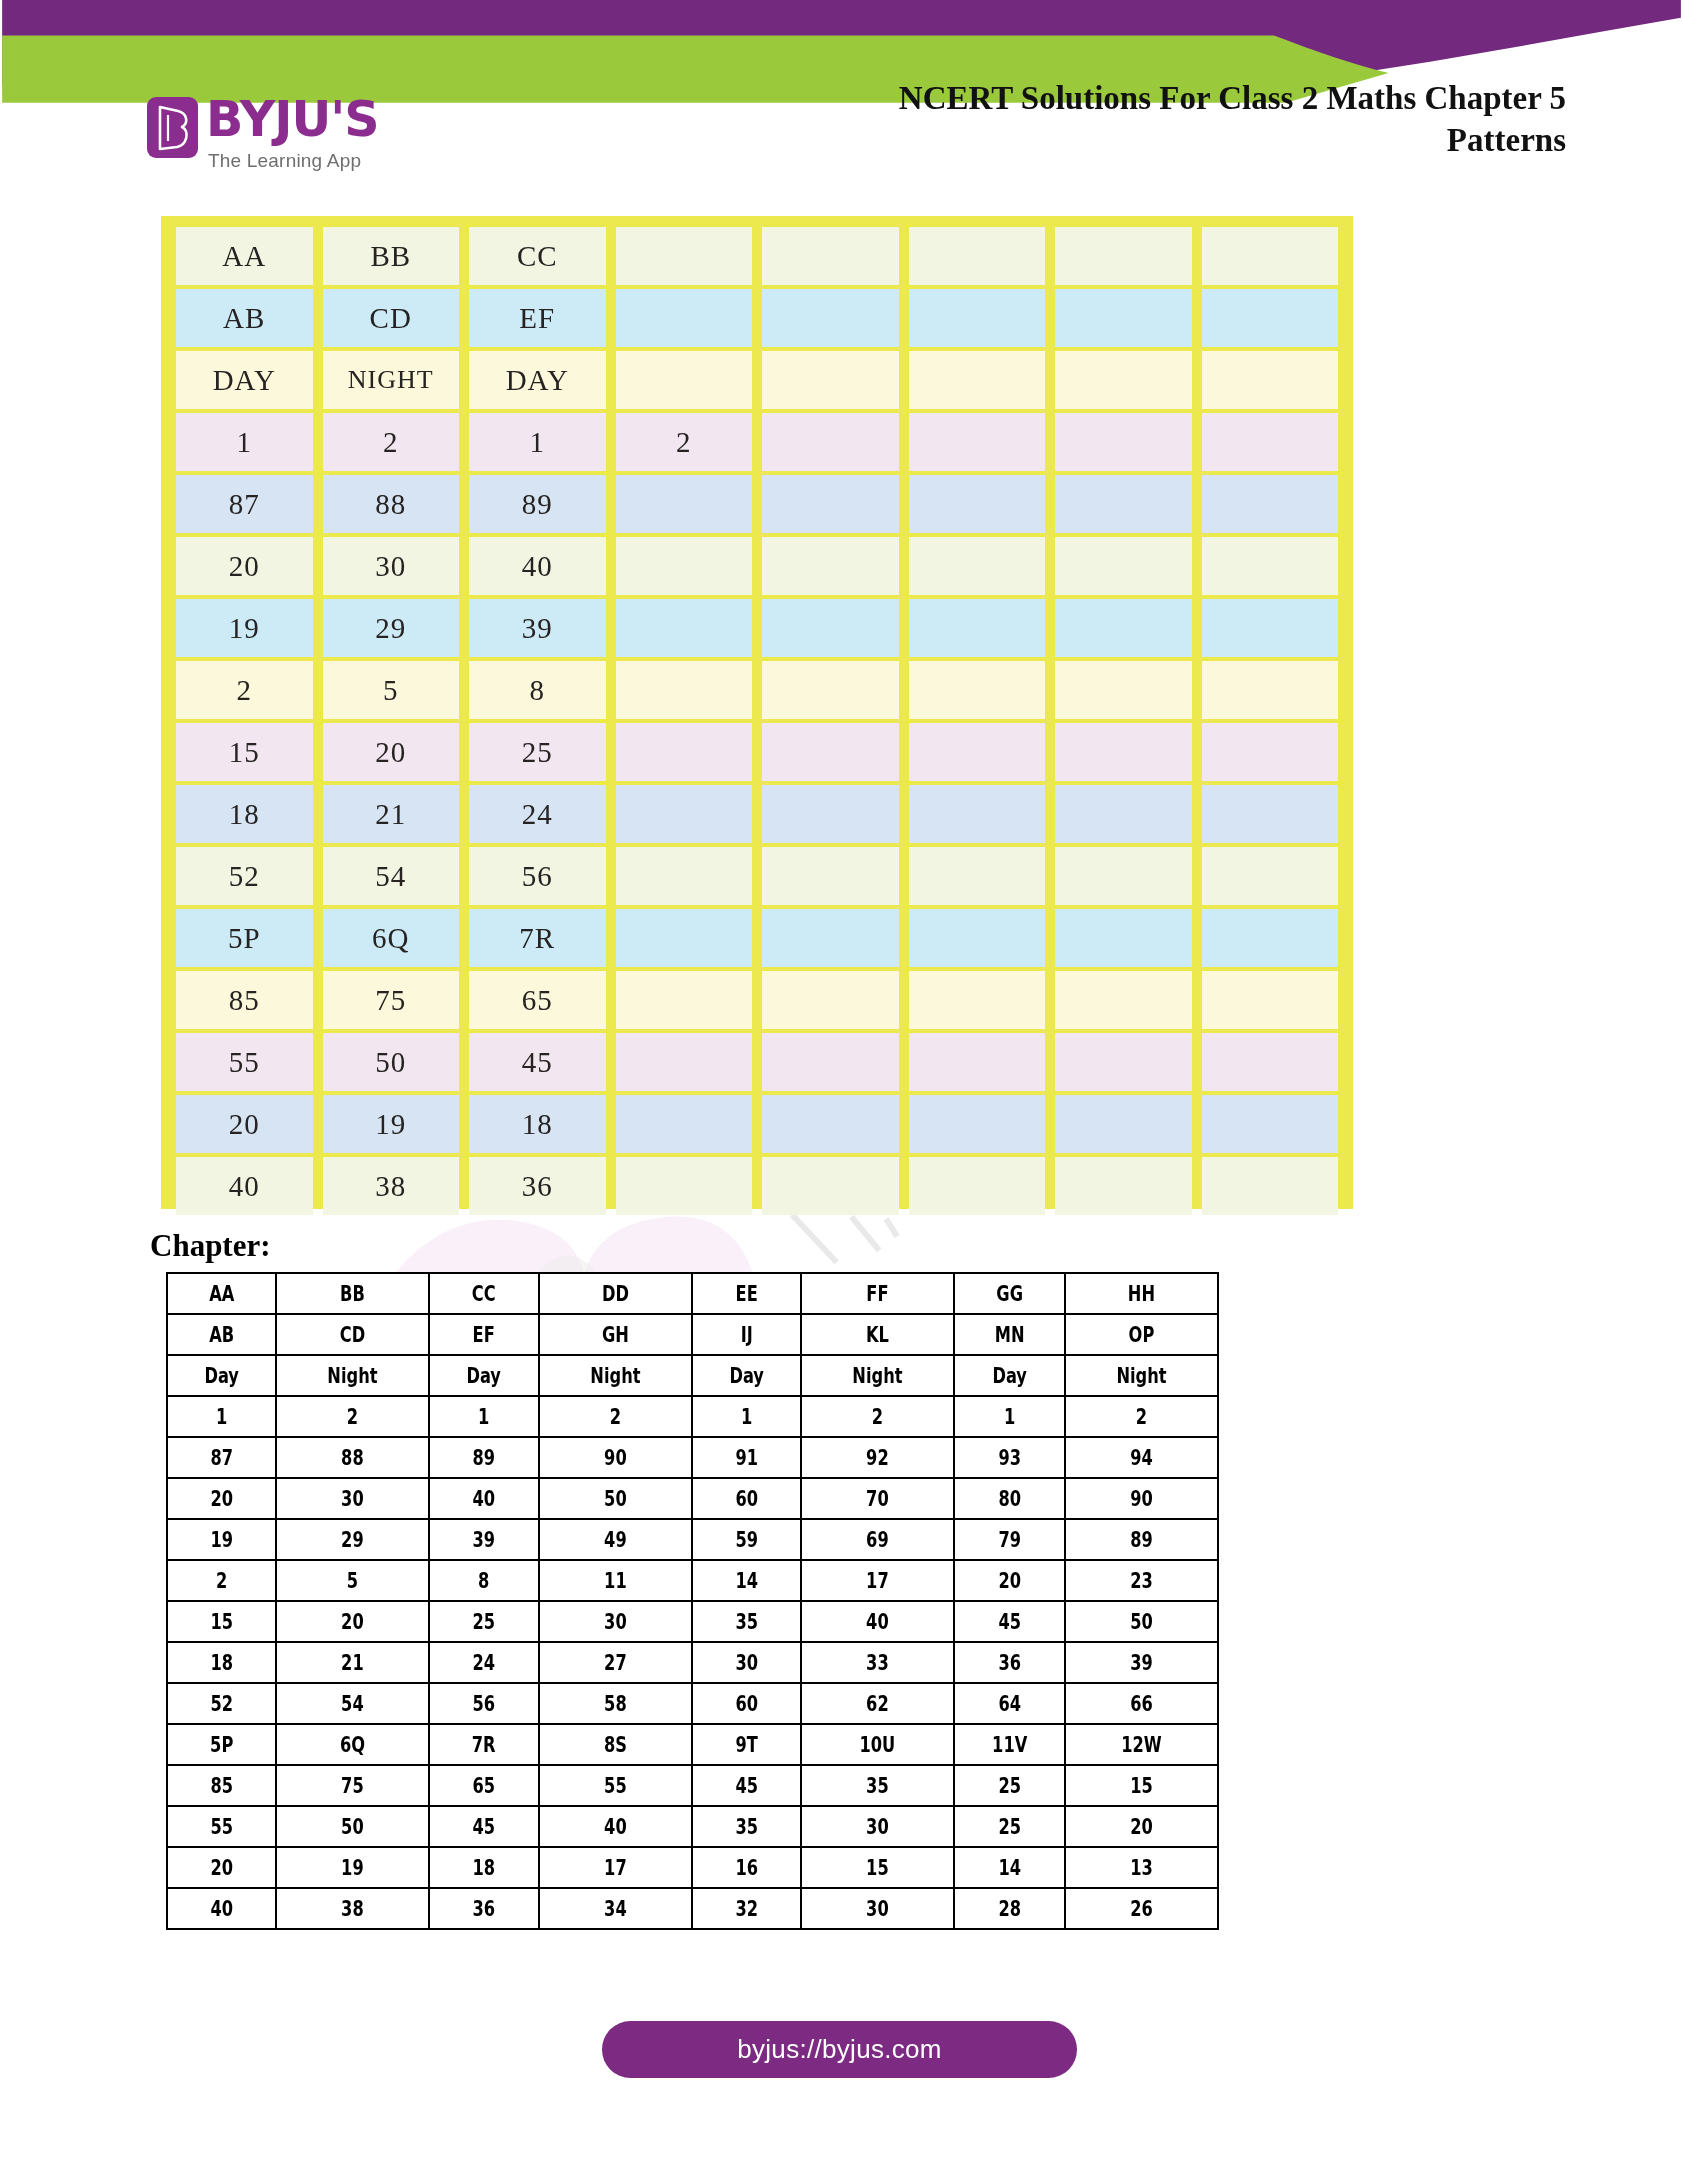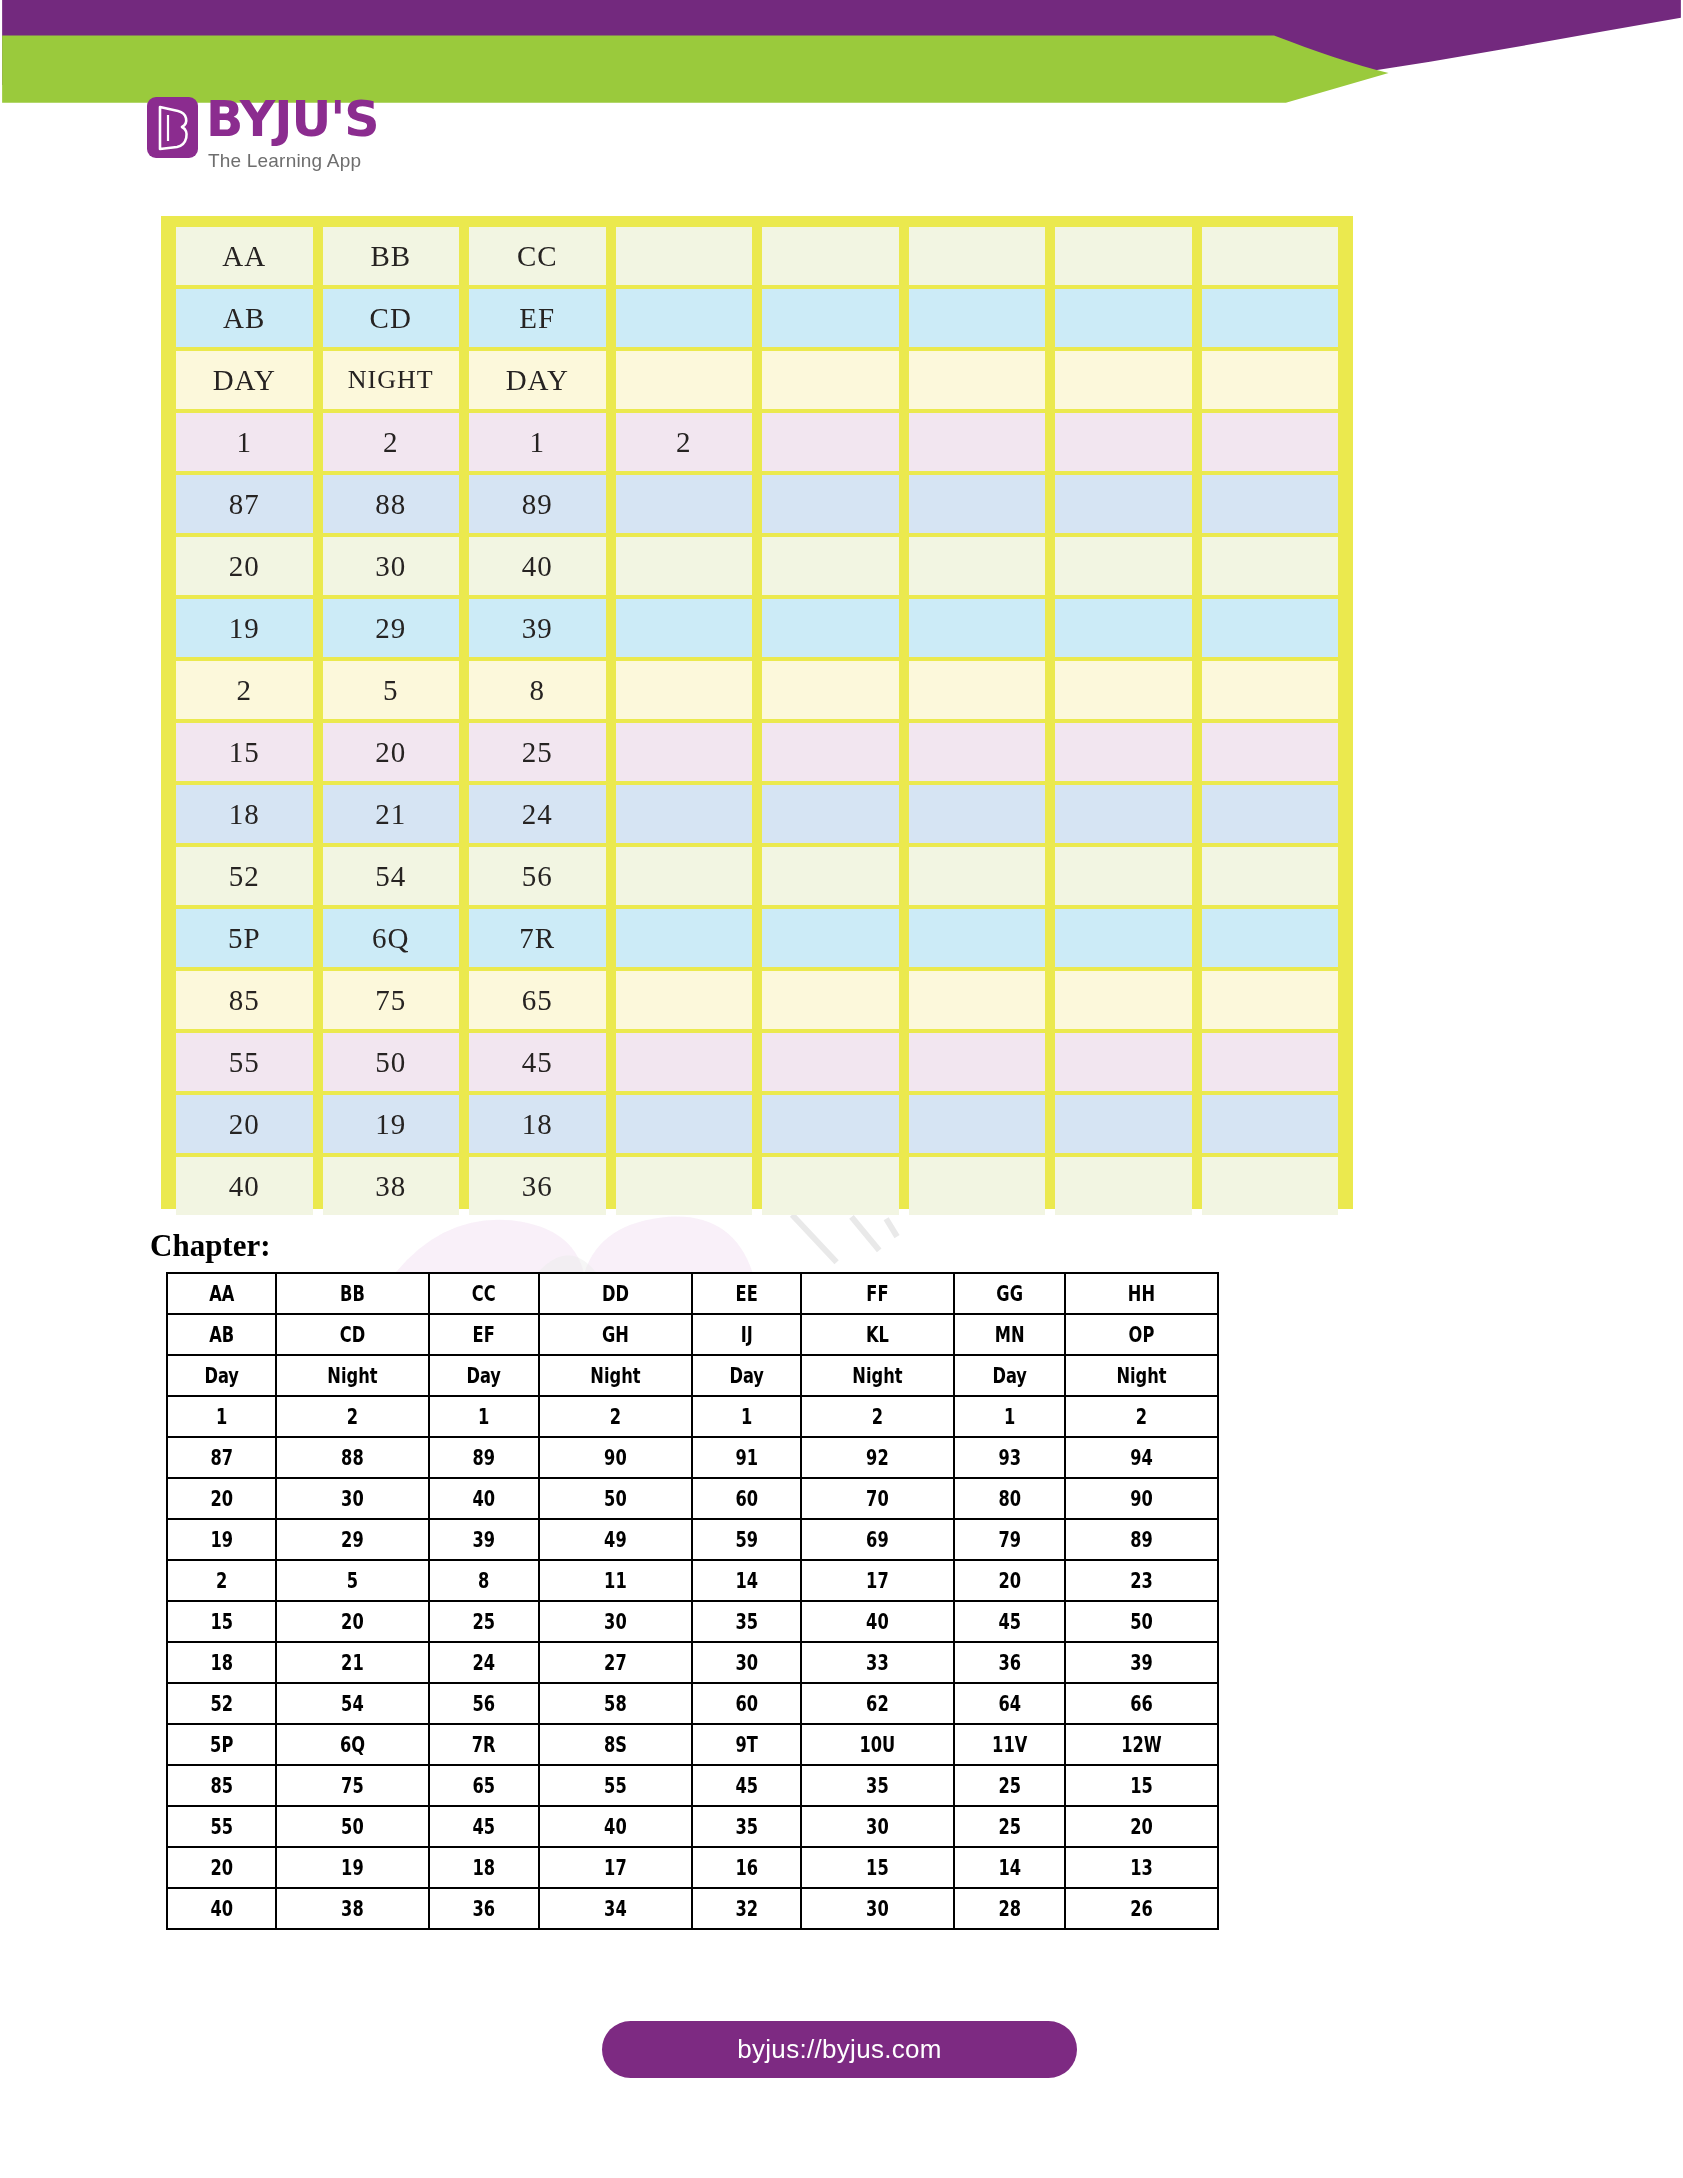--- a/index.html
+++ b/index.html
@@ -124,20 +124,22 @@
     <svg id="logo-mark-glyph" viewBox="0 0 34 46">
       <path d="M4 2 L22 6 C31 8 33 18 26 22 C34 26 31 40 21 42 L4 44 Z" fill="none" stroke="#ffffff" stroke-width="2.6" stroke-linejoin="round"></path>
       <path d="M12 10 L12 36" fill="none" stroke="#ffffff" stroke-width="2.2"></path>
     </svg>
   </div>
   <div id="logo-wordmark">BYJU'S</div>
   <div id="logo-tagline">The Learning App</div>
 </div>
 
 <div id="page-title">
+  <span class="t-line">NCERT Solutions For Class 2 Maths Chapter 5</span>
+  <span class="t-line">Patterns</span>
 </div>
 
 <div id="watermark">
   <svg width="515" height="104" viewBox="0 0 520 105">
     <path d="M10 80 Q60 20 130 28 Q190 36 200 82 Z" fill="#E8C9E8" opacity="0.55"></path>
     <path d="M200 82 Q215 30 285 24 Q350 20 370 80 Z" fill="#E8C9E8" opacity="0.55"></path>
     <path d="M150 84 Q185 42 215 84 Z" fill="#d9d9d9" opacity="0.5"></path>
     <path d="M410 22 L455 70 M470 24 L498 58 M505 26 L516 44" stroke="#d4d4d4" stroke-width="6" fill="none"></path>
   </svg>
 </div>

